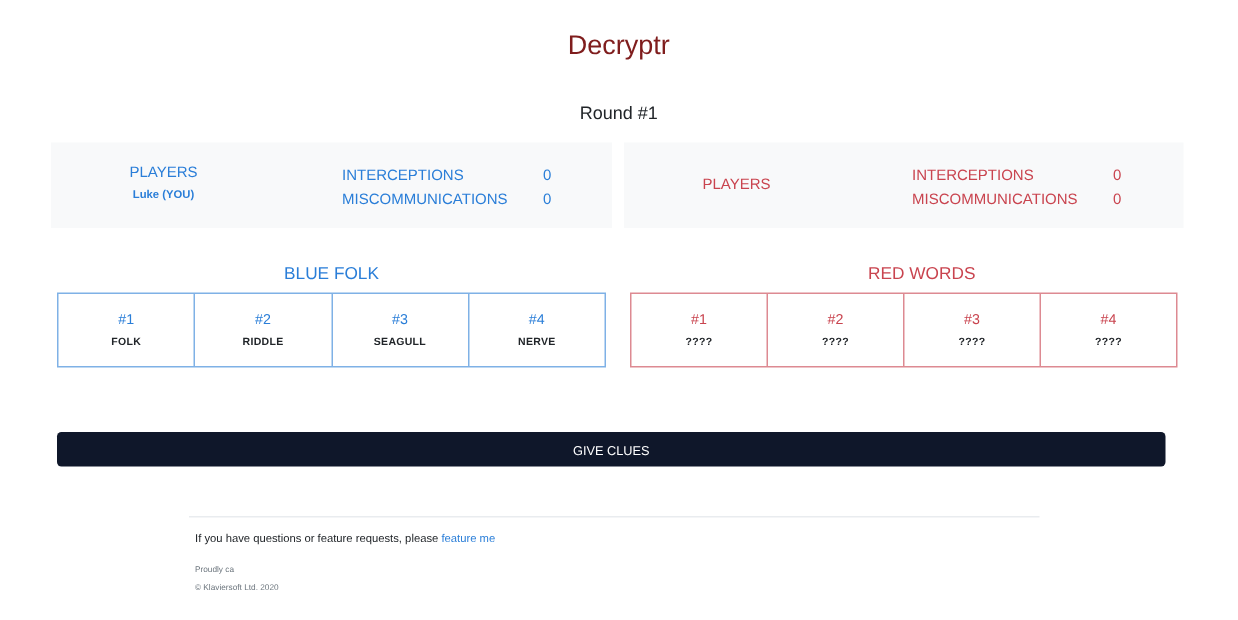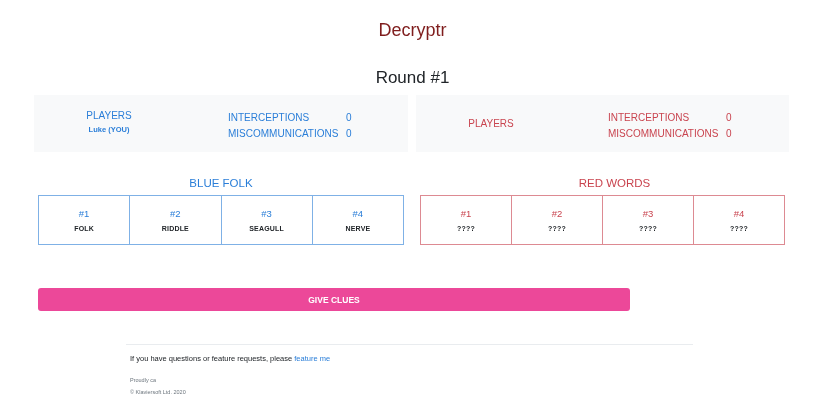--- a/index.html
+++ b/index.html
@@ -6,41 +6,41 @@
   body {
     width: 825px; height: 413px; position: relative; overflow: hidden;
     font-family: "Liberation Sans", "DejaVu Sans", sans-serif; color: #212529;
   }
   .title {
     position: absolute; left: 0; width: 825px; top: 20px; text-align: center;
     font-size: 18px; font-weight: 500; color: #7f1d1d;
   }
   .round {
     position: absolute; left: 0; width: 825px; top: 68px; text-align: center;
-    font-size: 17px; font-weight: 500; color: #212529;
+    font-size: 12px; font-weight: 500; color: #212529;
   }
   .team-panel {
     position: absolute; top: 95px; height: 57px; background: #f8f9fa;
   }
   .team-panel.blue { left: 34px; width: 374px; color: #2a7ed8; }
   .team-panel.red { left: 416px; width: 373px; color: #c9444f; }
   .players-block {
     position: absolute; top: 0; height: 57px; display: flex; flex-direction: column;
     align-items: center; justify-content: center; width: 150px;
   }
   .team-panel.blue .players-block { left: 0; top: -2px; }
   .team-panel.red .players-block { left: 0; }
   .players-label { font-size: 10px; }
   .player-name { font-size: 7.5px; font-weight: bold; margin-top: 4px; }
   .stats {
     position: absolute; top: 15px; font-size: 10px; line-height: 16px;
   }
   .team-panel.blue .stats { left: 194px; }
   .team-panel.red .stats { left: 192px; }
-  .stat-row { display: flex; }
+  .stat-row { display: flex; gap: 16px; }
   .stat-label { width: 118px; }
   .stat-value { }
 
   .words-title {
     position: absolute; top: 177px; font-size: 11.5px; text-align: center;
   }
   .words-title.blue { left: 38px; width: 366px; color: #2a7ed8; }
   .words-title.red { left: 432px; width: 365px; color: #c9444f; }
 
   .words-grid {
@@ -53,24 +53,24 @@
     box-sizing: border-box;
   }
   .words-grid.blue .word-cell + .word-cell { border-left: 1px solid #7fb1e6; }
   .words-grid.red .word-cell + .word-cell { border-left: 1px solid #dd8a92; }
   .word-num { font-size: 9.5px; }
   .words-grid.blue .word-num { color: #2a7ed8; }
   .words-grid.red .word-num { color: #c9444f; }
   .word-text { font-size: 7px; font-weight: bold; color: #212529; margin-top: 6px; letter-spacing: 0.2px; }
 
   .give-clues {
-    position: absolute; left: 38px; top: 288px; width: 592px; height: 23px;
-    background: #ec4899; color: #ffffff; border: none; border-radius: 3px;
+    position: absolute; left: 38px; top: 288px; width: 739px; height: 23px;
+    background: #0f172a; color: #ffffff; border: none; border-radius: 3px;
     font-family: "Liberation Sans", sans-serif; font-size: 8.5px;
-    display: flex; align-items: center; justify-content: center; cursor: pointer; font-weight: bold;
+    display: flex; align-items: center; justify-content: center; cursor: pointer;
   }
 
   .footer-divider {
     position: absolute; left: 126px; top: 344px; width: 567px; height: 1px; background: #e9ecef;
   }
   .footer-text {
     position: absolute; left: 130px; top: 354px; font-size: 7.5px; color: #212529;
   }
   .footer-text a { color: #2a7ed8; text-decoration: none; }
   .footer-small {

